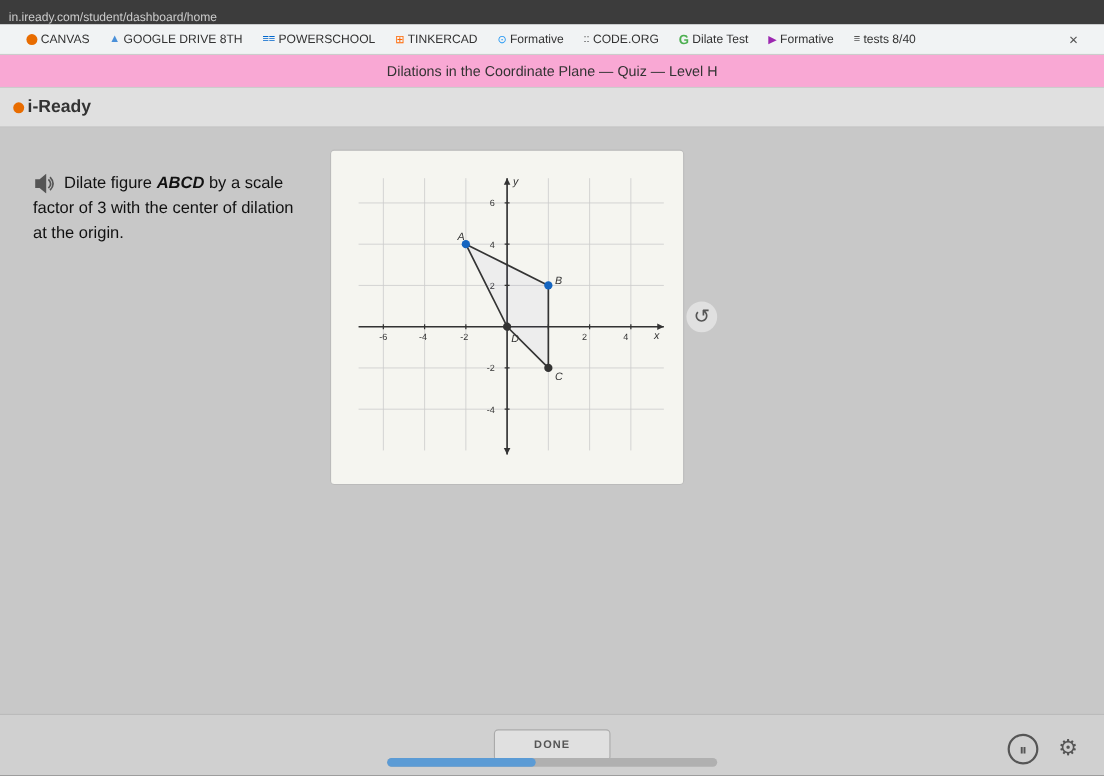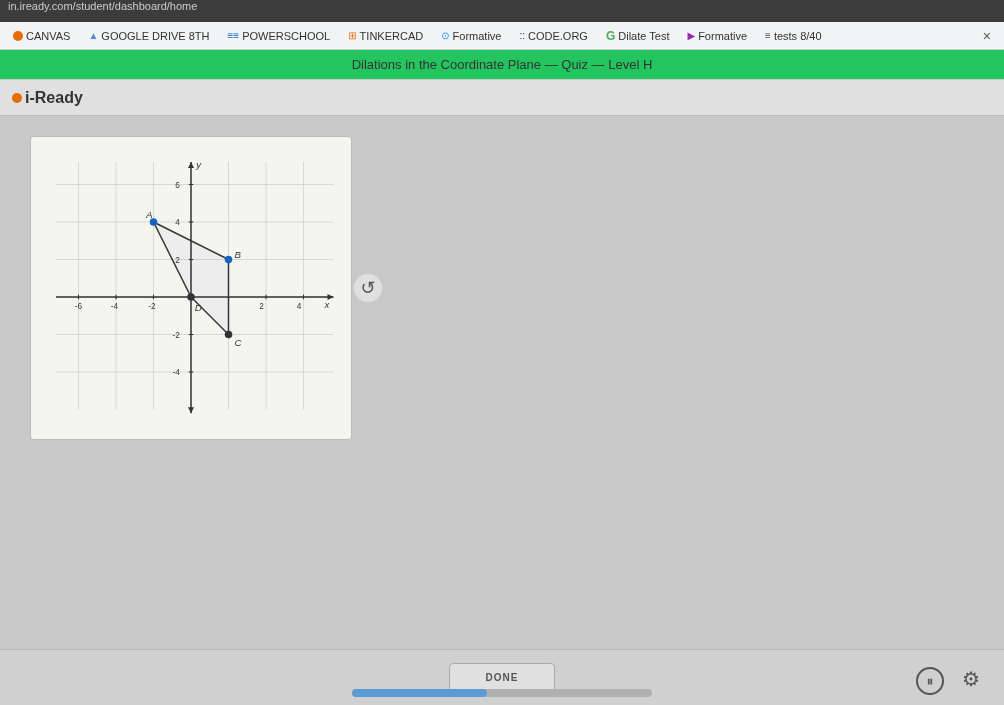--- a/index.html
+++ b/index.html
@@ -10,34 +10,34 @@
       font-family: Arial, sans-serif;
       background: #2a2a2a;
     }
 
     
     .browser-bar {
       width: 100%;
       height: 22px;
       background: #3c3c3c;
       display: flex;
-      align-items: flex-start;
+      align-items: flex-end;
       padding: 0 8px;
       font-size: 11px;
       color: #ccc;
     }
 
     
     .bookmarks-bar {
       width: 100%;
       height: 28px;
       background: #f1f3f4;
       display: flex;
       align-items: center;
-      padding: 0 7px;
+      padding: 0 18px;
       gap: 6px;
       font-size: 11px;
       color: #333;
       border-bottom: 1px solid #ccc;
     }
     .bookmark-item {
       display: flex;
       align-items: center;
       gap: 3px;
       padding: 2px 6px;
@@ -50,21 +50,21 @@
       font-size: 14px;
       cursor: pointer;
       padding: 0 6px;
       color: #555;
     }
 
     
     .quiz-title-bar {
       width: 100%;
       height: 30px;
-      background: #22c55e;
+      background: #f9a8d4;
       display: flex;
       align-items: center;
       justify-content: center;
       font-size: 13px;
       color: #333;
       border-bottom: 1px solid #ccc;
     }
 
     
     .app-area {
@@ -287,20 +287,33 @@
 
   <div class="iready-header">
     <div class="iready-logo">
       <div class="logo-dot"></div>
       <span>i-Ready</span>
     </div>
   </div>
 
   <div class="content-area">
 
+    <div class="instructions">
+      <div class="instruction-text">
+        
+        <span style="display:inline-flex;align-items:center;margin-right:4px;vertical-align:middle;">
+          <svg width="20" height="18" viewBox="0 0 20 18">
+            <polygon points="2,5 2,13 6,13 12,18 12,0 6,5" fill="#555"></polygon>
+            <path d="M14,5 Q18,9 14,13" stroke="#555" stroke-width="1.5" fill="none"></path>
+            <path d="M15.5,3 Q21,9 15.5,15" stroke="#555" stroke-width="1.5" fill="none"></path>
+          </svg>
+        </span>
+        <span>Dilate figure </span><span class="italic-bold">ABCD</span><span> by a scale factor of 3 with the center of dilation at the origin.</span>
+      </div>
+    </div>
 
     <div style="position:relative;">
       <div class="graph-container">
         <svg class="coord-plane" viewBox="0 0 400 370">
 
           <line x1="50" y1="20" x2="50" y2="350" stroke="#ccc" stroke-width="1"></line>
           <line x1="100" y1="20" x2="100" y2="350" stroke="#ccc" stroke-width="1"></line>
           <line x1="150" y1="20" x2="150" y2="350" stroke="#ccc" stroke-width="1"></line>
           <line x1="200" y1="20" x2="200" y2="350" stroke="#ccc" stroke-width="1"></line>
           <line x1="250" y1="20" x2="250" y2="350" stroke="#ccc" stroke-width="1"></line>

